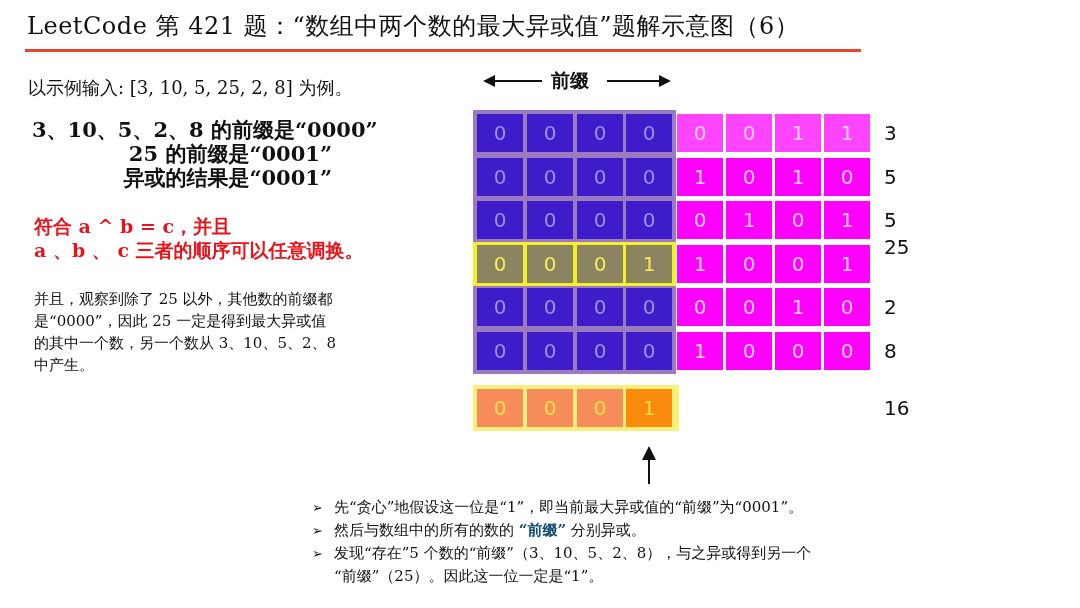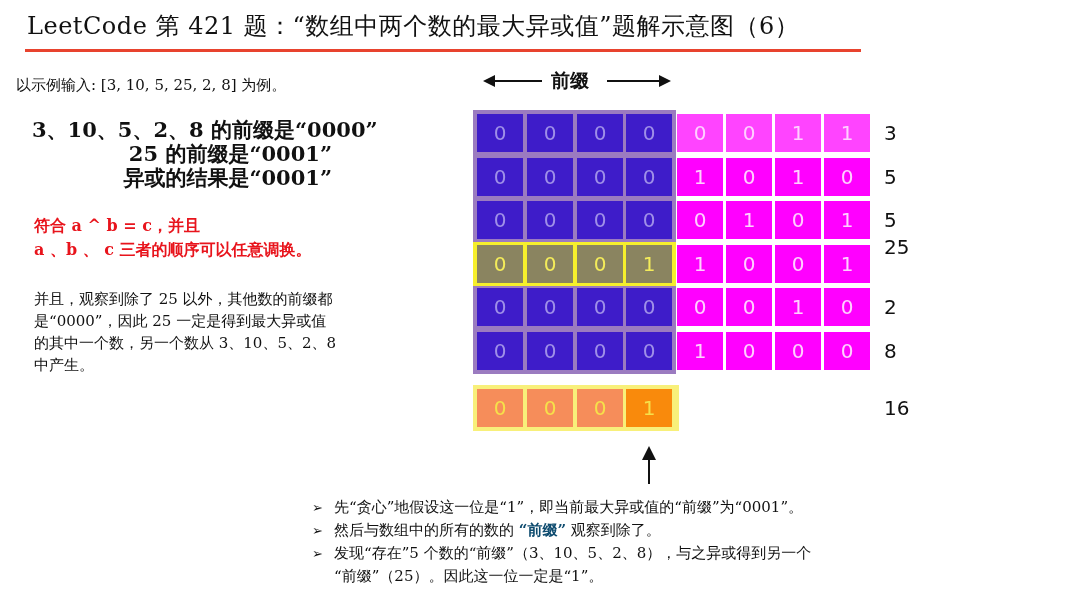--- a/index.html
+++ b/index.html
@@ -1,34 +1,34 @@
 <!DOCTYPE html>
 <html><head>
 <meta charset="utf-8">
 <style>
   html, body { margin:0; padding:0; }
   body { width:1080px; height:608px; background:#ffffff; position:relative; overflow:hidden;
          font-family:"DejaVu Serif","Liberation Serif",serif; color:#111; }
   .abs { position:absolute; }
   .title { left:27px; top:10px; font-size:24px; white-space:nowrap; letter-spacing:0.5px; }
   .title-rule { left:25px; top:49px; width:836px; height:3px; background:#e8432e; }
-  .intro { left:16px; top:76px; font-size:15px; white-space:nowrap; }
+  .intro { left:28px; top:76px; font-size:18px; white-space:nowrap; }
   .prefix-label { left:483px; top:66px; width:190px; height:30px; }
   .prefix-label .txt { position:absolute; left:68px; top:2px; font-family:"DejaVu Sans","Liberation Sans",sans-serif; font-size:19px;font-weight:bold; }
   .prefix-label .arr { position:absolute; top:14px; height:1.5px; background:#111; }
   .prefix-label .arr.l { left:2px; width:57px; }
   .prefix-label .arr.r { left:124px; width:60px; }
   .prefix-label .head { position:absolute; top:9px; width:0; height:0; border-top:6px solid transparent; border-bottom:6px solid transparent; }
   .prefix-label .head.l { left:0; border-right:12px solid #111; transform:scaleX(1); }
   .prefix-label .head.r { left:176px; border-left:12px solid #111; }
   .prefix-label .head.l::after, .prefix-label .head.r::after { content:""; }
   .lines { font-size:21px; line-height:24px; white-space:nowrap;font-weight:bold; }
   .facts { left:32px; top:118px; width:300px; text-align:right; }
   .facts div:first-child { text-align:left; }
-  .rule-note { left:34px; top:214px; color:#e8141c; font-weight:bold; font-size:16px; line-height:24px; }
+  .rule-note { left:34px; top:214px; color:#e8141c; font-weight:bold; font-size:19px; line-height:24px; }
   .obs { left:34px; top:288px; font-size:15px; line-height:22px; }
   .prefix-box { left:473px; top:110px; width:203px; height:264px; background:#9b7bc0; }
   .cell { position:absolute; width:46px; height:38px; display:flex; align-items:center; justify-content:center;
           font-family:"DejaVu Sans","Liberation Sans",sans-serif; font-size:20px; }
   .cell.p { background:#3e1cc9; color:#9f8fe8; }
   .cell.p.hl { background:#8a8460; color:#f4ec5a; }
   .cell.m { background:#ff00ff; color:#ffd0ff; }
   .cell.m.light { background:#ff44ff; }
   .hl-border { position:absolute; left:473px; width:203px; height:44px; border:0; background:#f6ef2c; }
   .rowlabel { position:absolute; left:884px; width:40px; font-family:"DejaVu Sans","Liberation Sans",sans-serif; font-size:20px; color:#111; }
@@ -146,19 +146,19 @@
   </div>
 
 <div class="abs up-head"></div>
 <div class="abs up-arrow"></div>
 
 <div class="abs bullets">
   <div class="b">
     <span class="mark">➢</span><span>先“贪心”地假设这一位是“1”，即当前最大异或值的“前缀”为“0001”。</span>
   </div>
   <div class="b">
-    <span class="mark">➢</span><span>然后与数组中的所有的数的</span> <span class="red-bold">“前缀”</span> <span>观察到除了。</span>
+    <span class="mark">➢</span><span>然后与数组中的所有的数的</span> <span class="red-bold">“前缀”</span> <span>分别异或。</span>
   </div>
   <div class="b">
     <span class="mark">➢</span><span>发现“存在”5 个数的“前缀”（3、10、5、2、8），与之异或得到另一个</span>
   </div>
   <div class="b indent">“前缀”（25）。因此这一位一定是“1”。</div>
 </div>
 
 </body></html>

